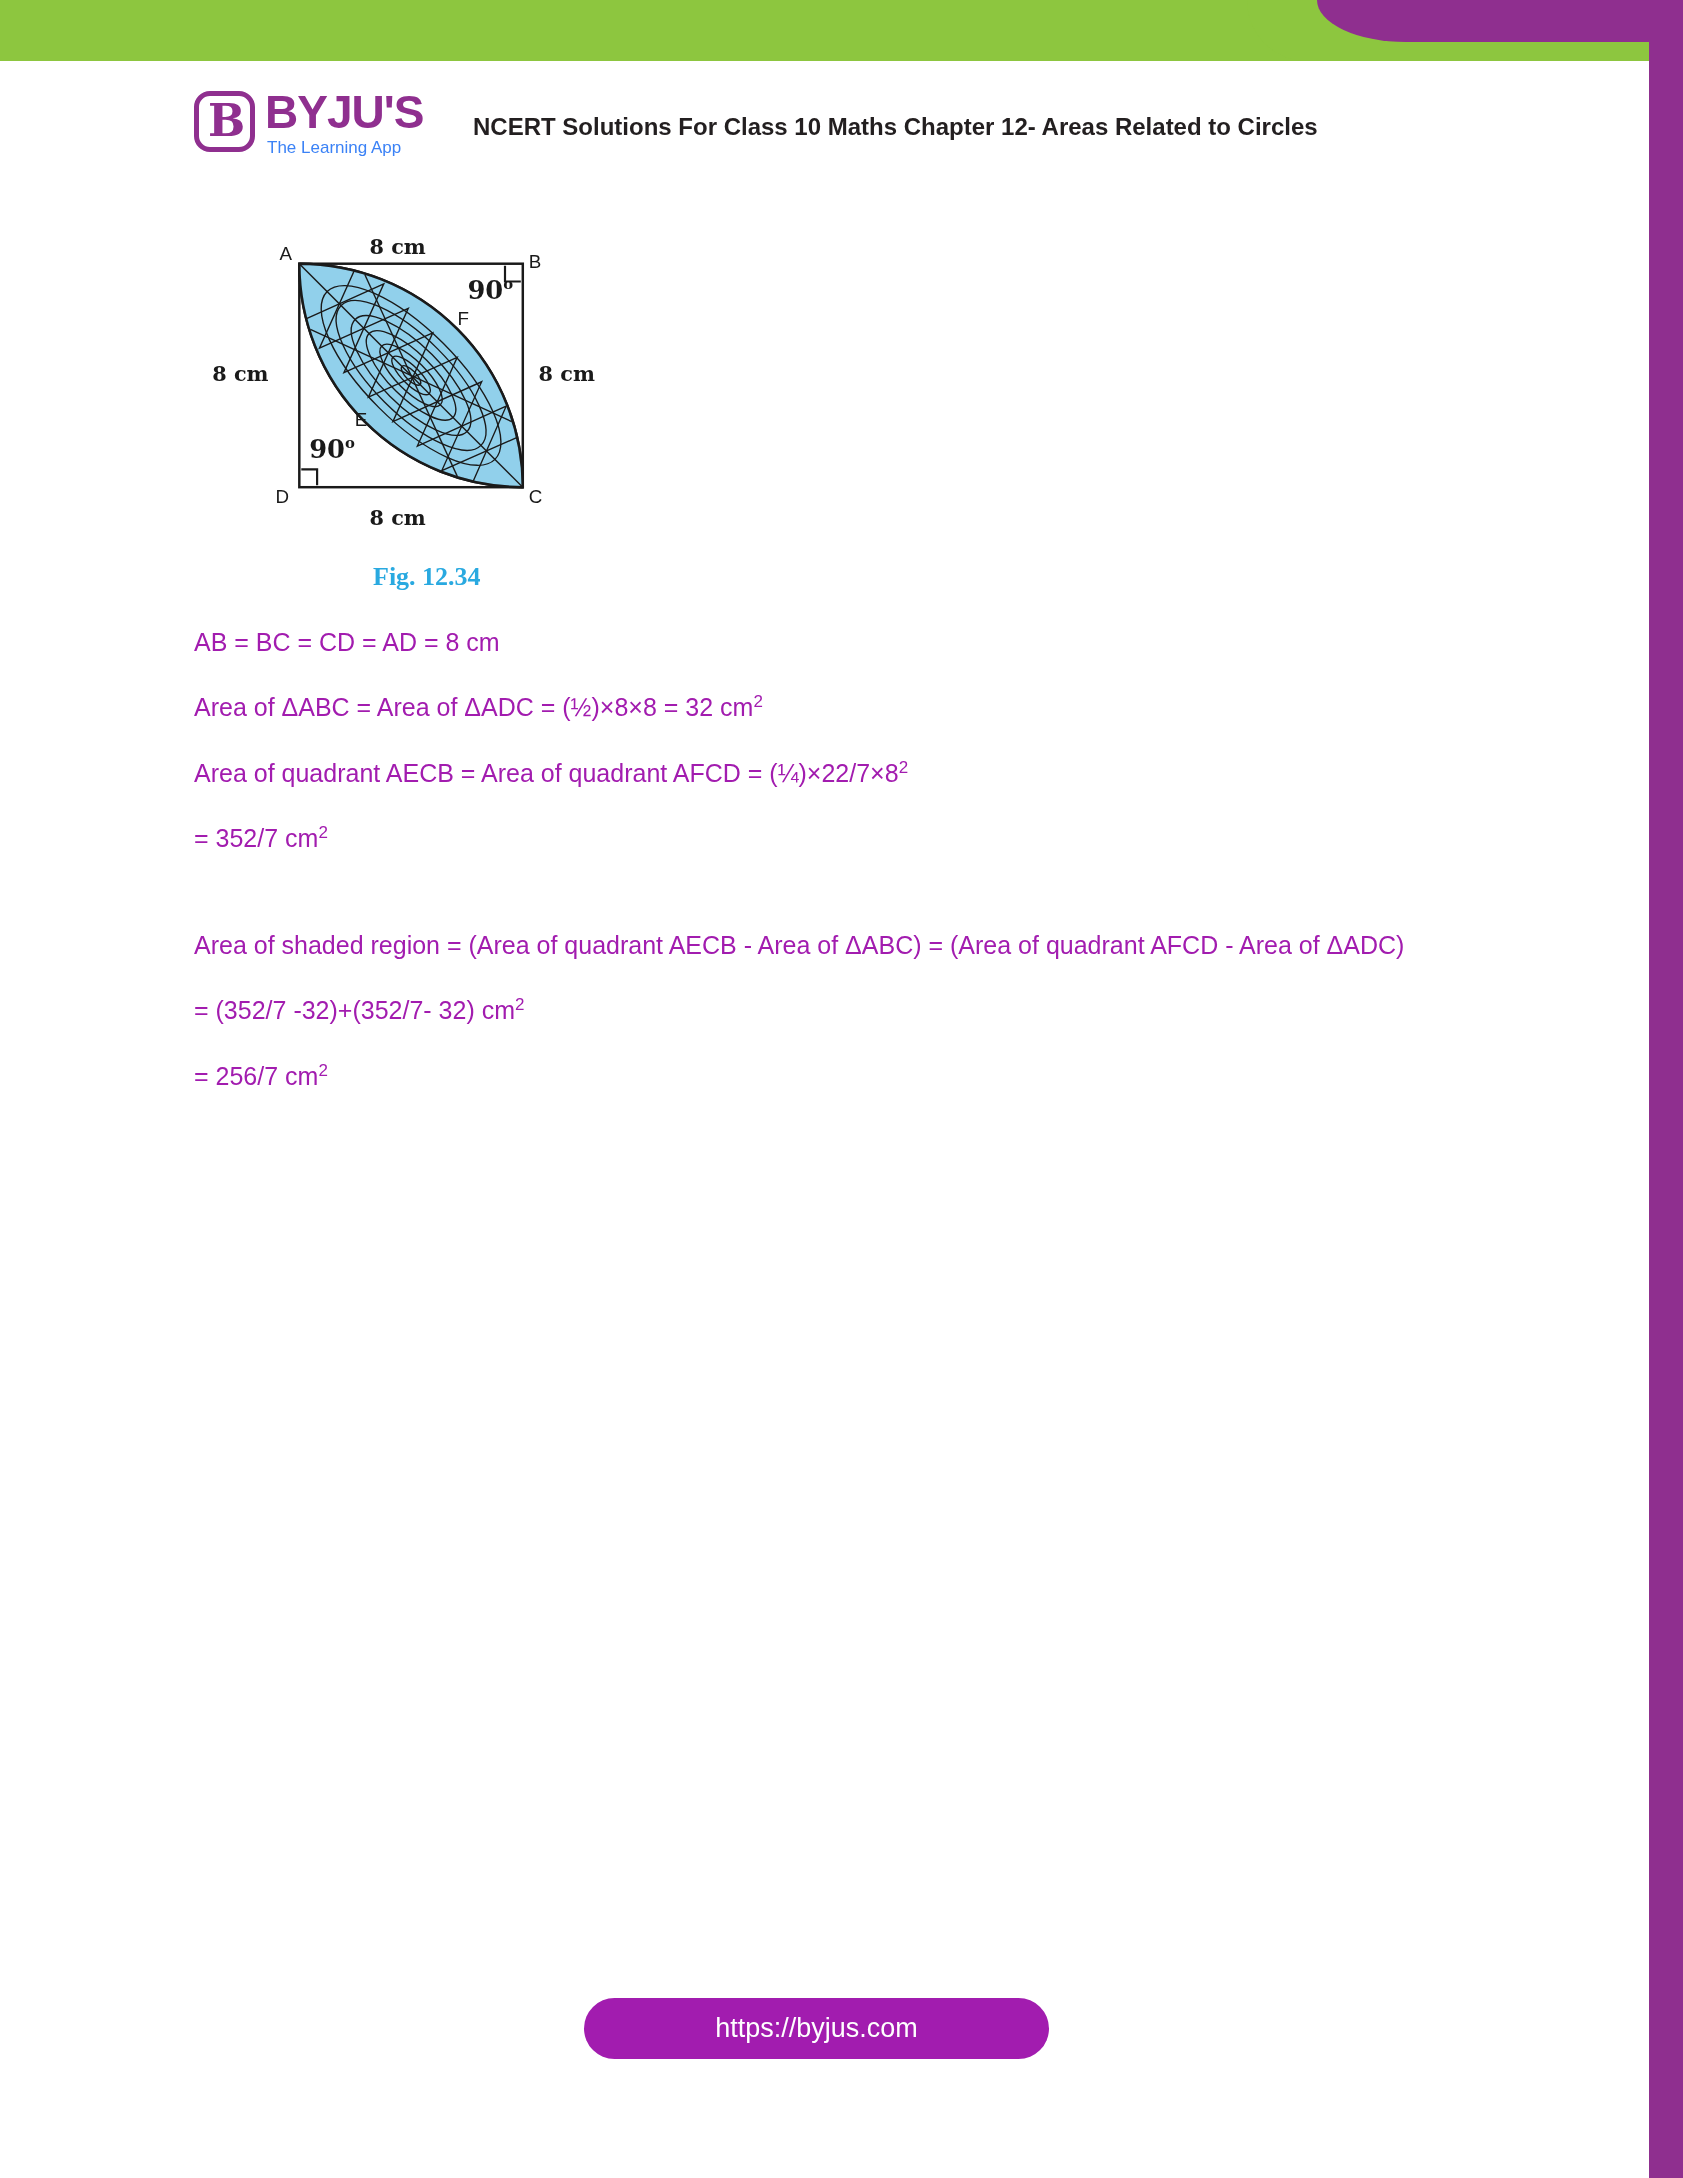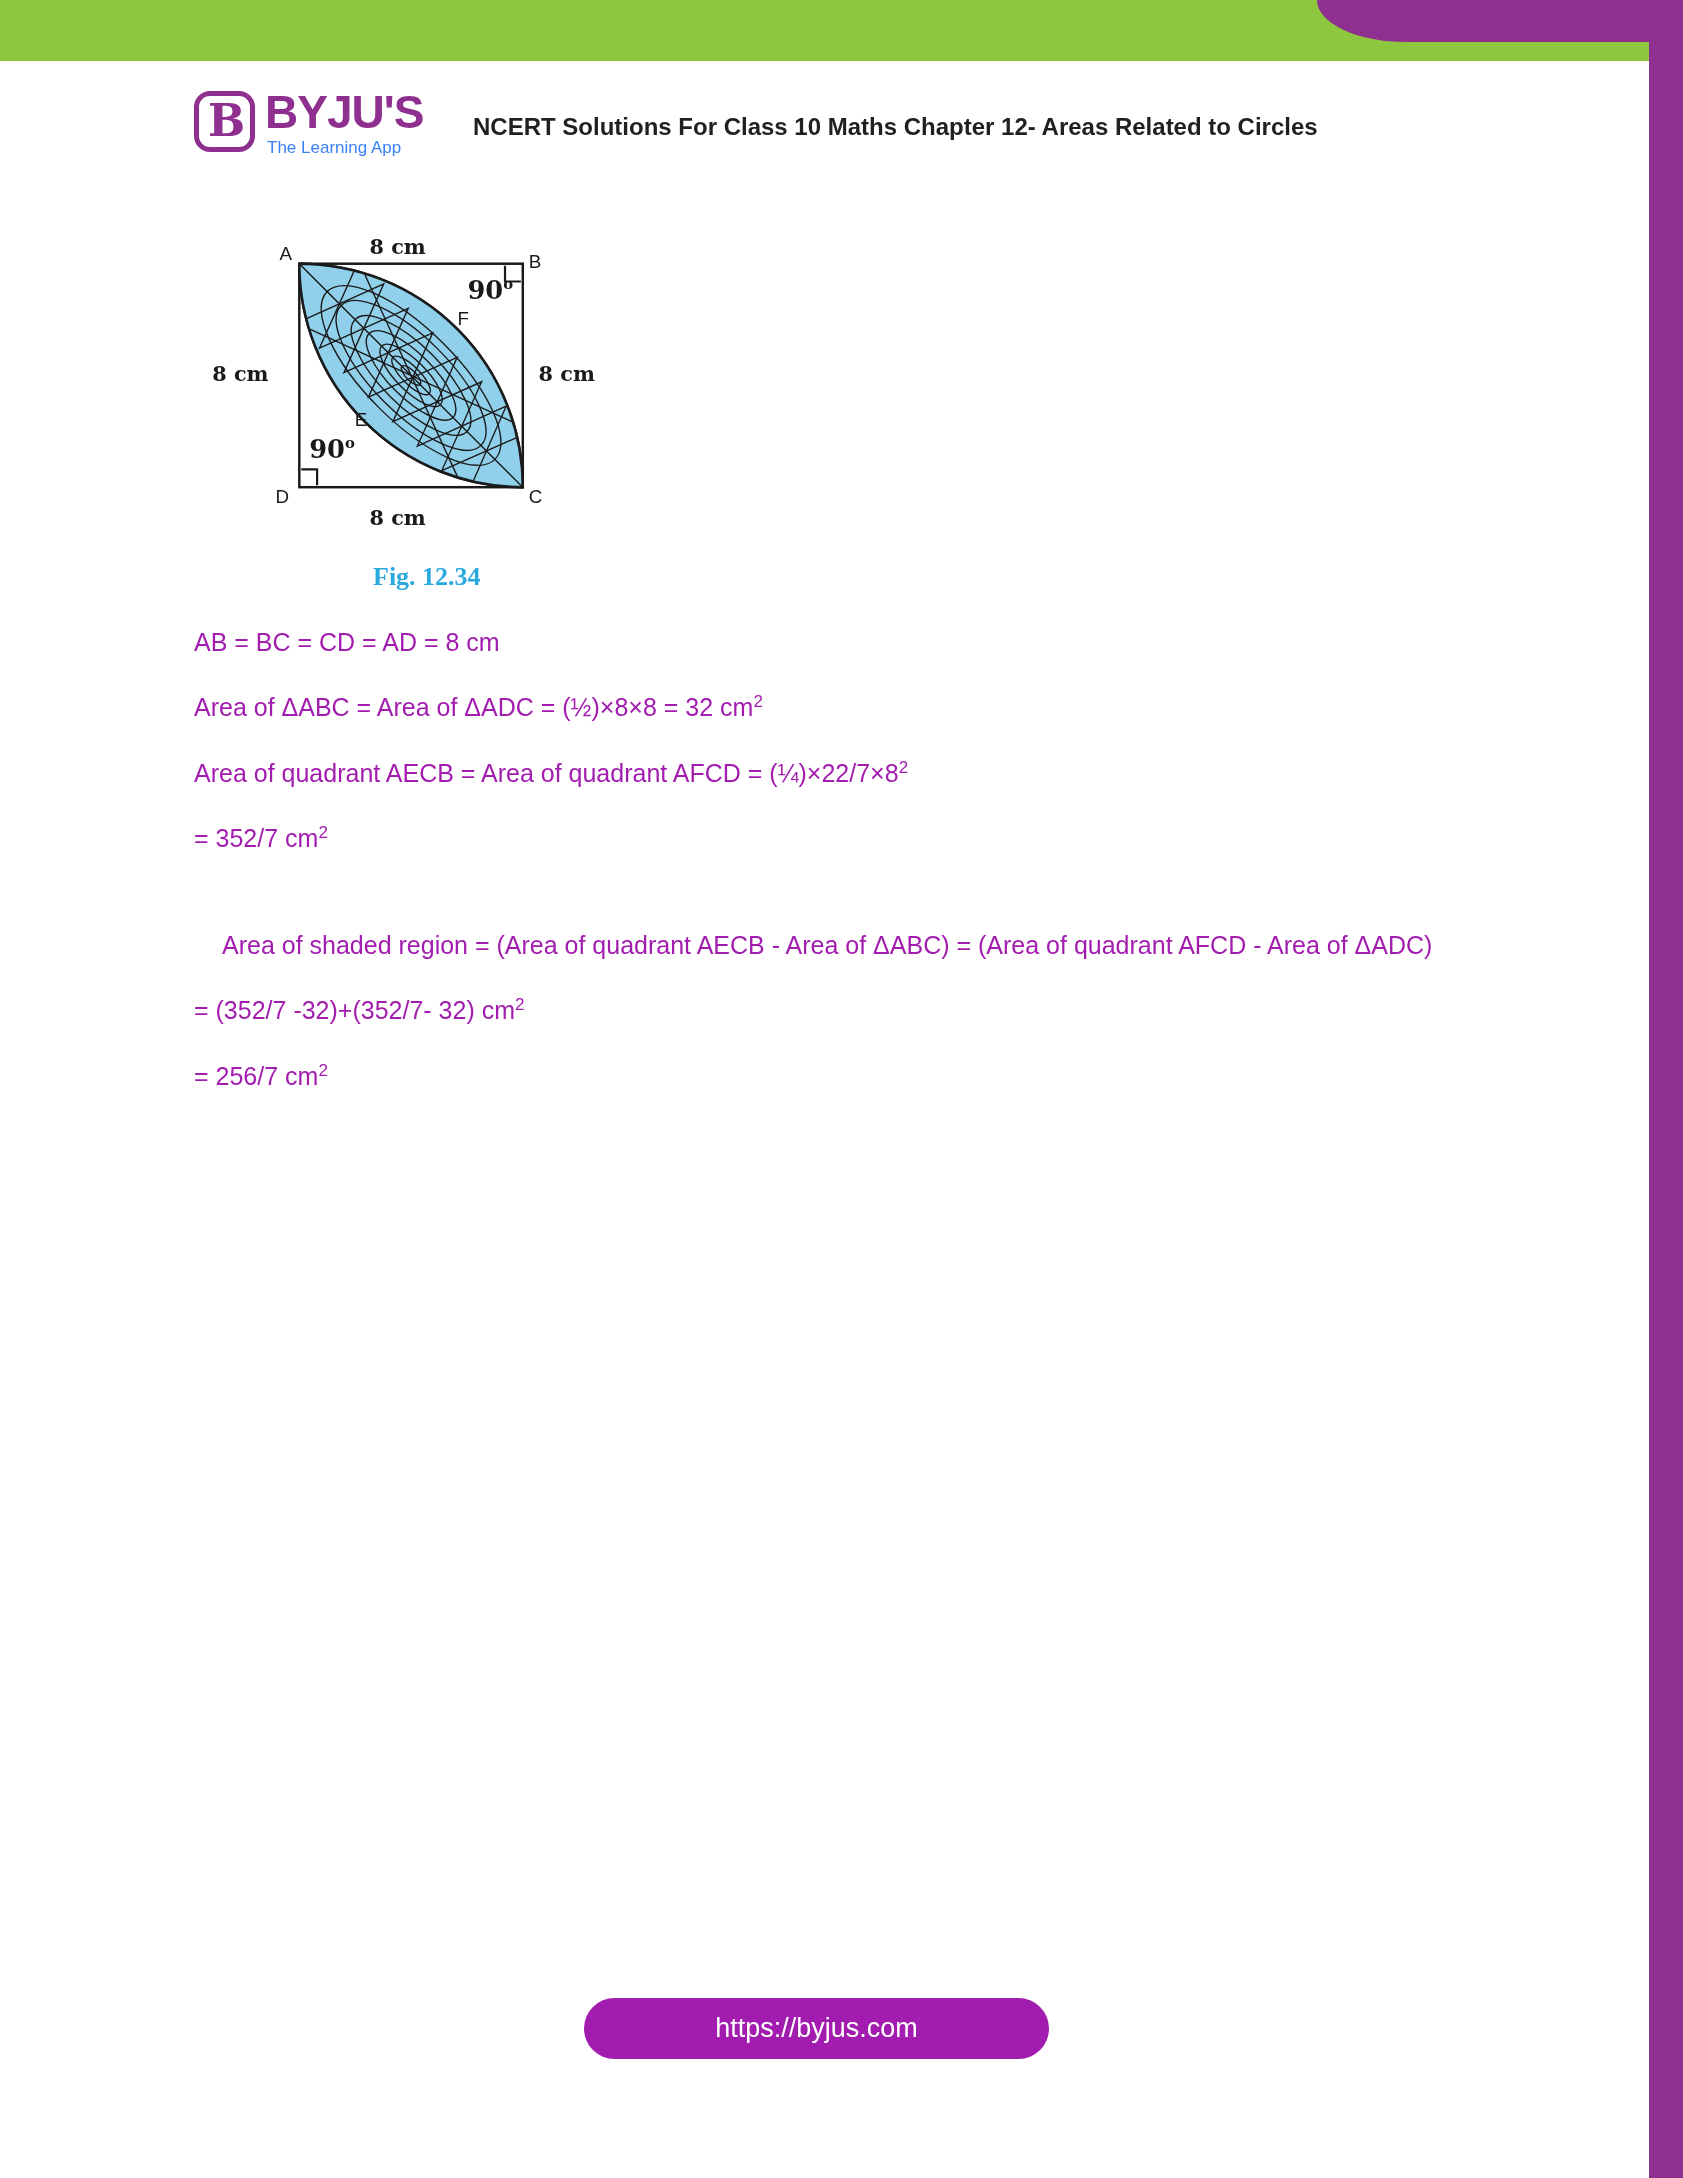--- a/index.html
+++ b/index.html
@@ -152,21 +152,20 @@
   }
   .line {
     font-size: 25px;
     line-height: 1.45;
     color: #a21caf;
     margin: 0 0 29px 0;
     font-family: "Liberation Sans", sans-serif;
   }
   .line.wide {
     width: 1238px;
-    margin-left: 28px;
   }
   .line.gap-before {
     margin-top: 71px;
   }
   sup {
     font-size: 0.68em;
     vertical-align: super;
   }
 
   

